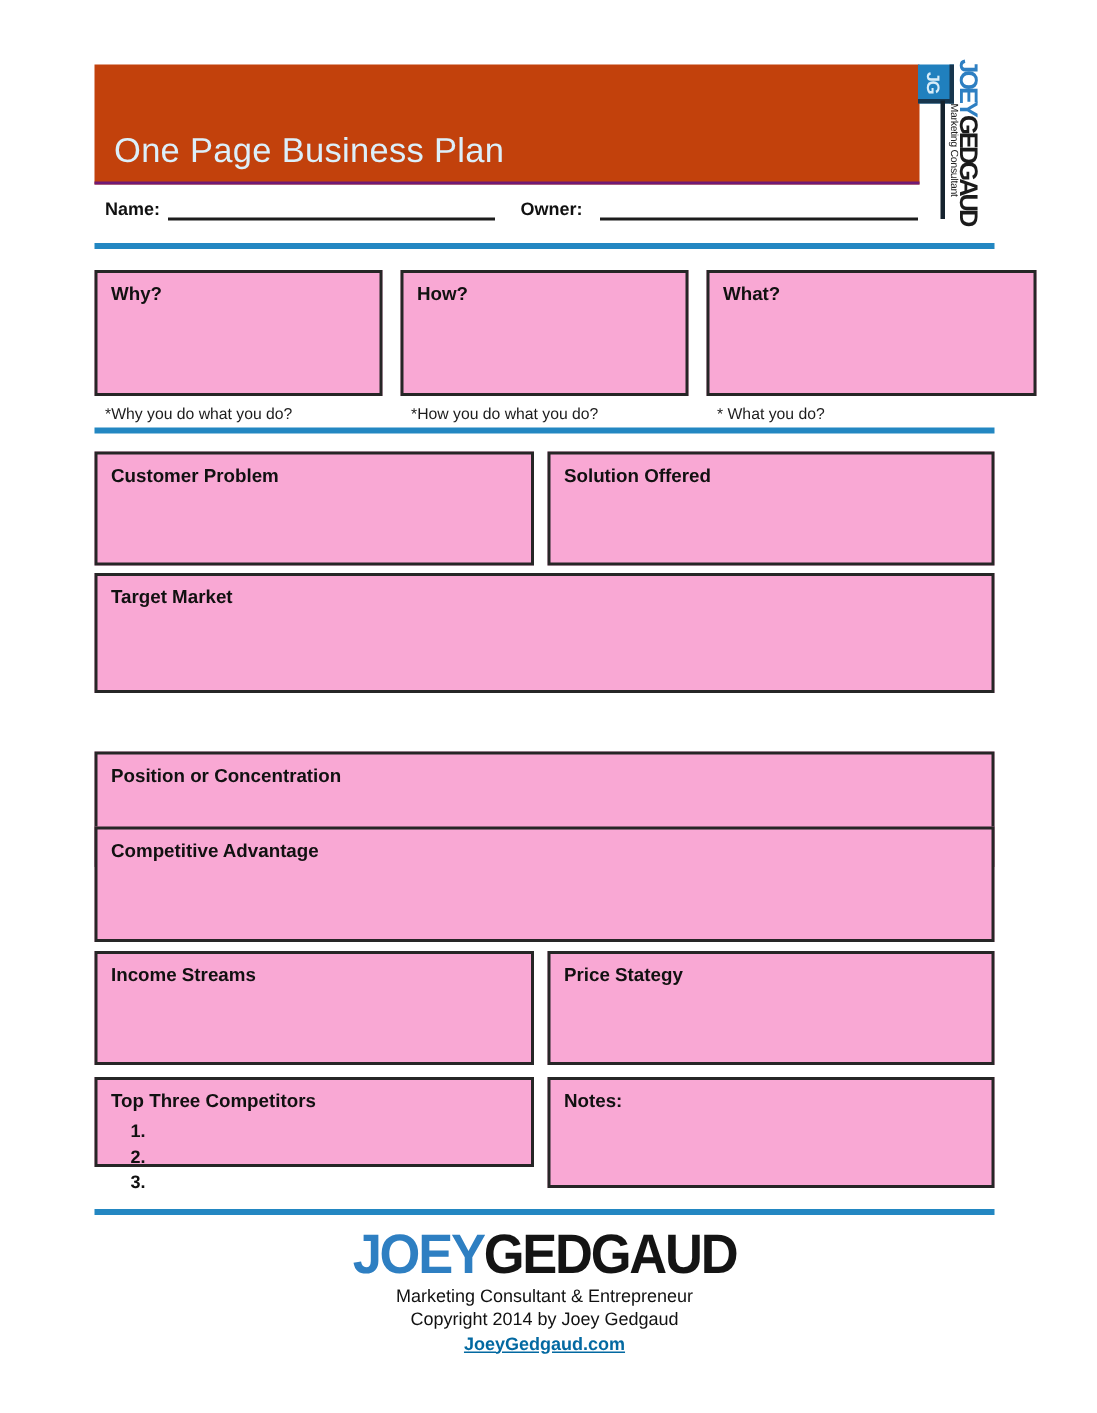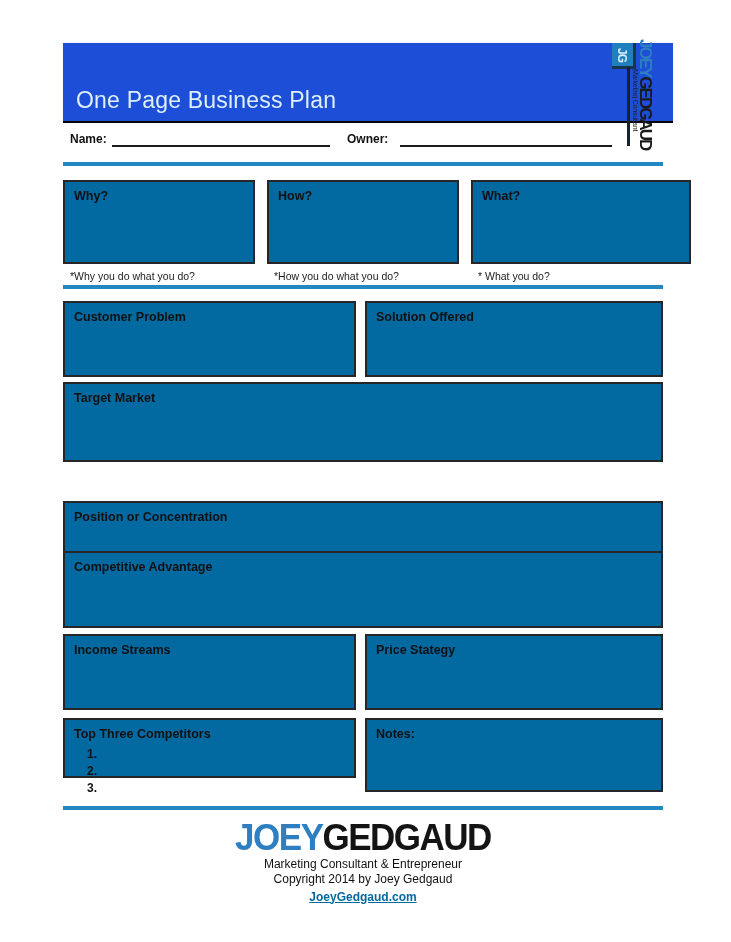--- a/index.html
+++ b/index.html
@@ -2,22 +2,22 @@
 <html><head>
 <meta charset="utf-8">
 <style>
   html,body{margin:0;padding:0;background:#ffffff;}
   #page{
     position:relative;width:731px;height:942px;background:#ffffff;
     font-family:"Liberation Sans",sans-serif;color:#111;overflow:hidden;
   }
   
   .header-bar{
-    position:absolute;left:63px;top:43px;width:610px;height:80px;
-    background:#1d4ed8;border-bottom:2px solid #000000;box-sizing:border-box;
+    position:absolute;left:63px;top:43px;width:550px;height:80px;
+    background:#c2410c;border-bottom:2px solid #701a75;box-sizing:border-box;
   }
   .header-title{
     position:absolute;left:13px;top:44px;font-size:23px;letter-spacing:.2px;
     color:#DCEFFA;font-weight:normal;
   }
   .jg-box{
     position:absolute;left:612px;top:43px;width:24px;height:26px;
     background:#2080BE;border-right:3px solid #17364E;border-bottom:3px solid #17364E;
     box-sizing:border-box;display:flex;align-items:center;justify-content:center;
   }
@@ -32,21 +32,21 @@
     writing-mode:vertical-rl;font-size:17px;font-weight:bold;letter-spacing:-2px;line-height:1;
   }
   .brand-wordmark-v .first{color:#2E7FC2;}
   .brand-wordmark-v .last{color:#1A1A1A;}
   
   .field-label{position:absolute;top:132px;font-weight:bold;font-size:12px;color:#111;}
   .field-line{position:absolute;top:130px;height:15px;border-bottom:2px solid #1C1C1C;}
   
   .divider{position:absolute;left:63px;width:600px;height:4px;background:#2387C2;}
   
-  .fbox{position:absolute;background:#0369a1;border:2px solid #262626;box-sizing:border-box;}
+  .fbox{position:absolute;background:#f9a8d4;border:2px solid #262626;box-sizing:border-box;}
   .fbox .lbl{font-weight:bold;font-size:12.5px;padding:7px 9px;color:#111;}
   .fbox .fill{position:absolute;left:4px;right:4px;bottom:4px;top:28px;}
   .footnote{position:absolute;font-size:10.5px;color:#1C1C1C;}
   .ranks{position:absolute;left:22px;top:26px;font-weight:bold;font-size:12px;line-height:17px;}
   
   .footer{position:absolute;left:63px;top:818px;width:600px;text-align:center;}
   .footer-wordmark{font-size:35px;font-weight:bold;letter-spacing:-1.5px;line-height:1.1;transform:scaleY(1.06);}
   .footer-wordmark .first{color:#2E7FC2;}
   .footer-wordmark .last{color:#141414;}
   .footer-line{font-size:12px;color:#111;line-height:15px;}

